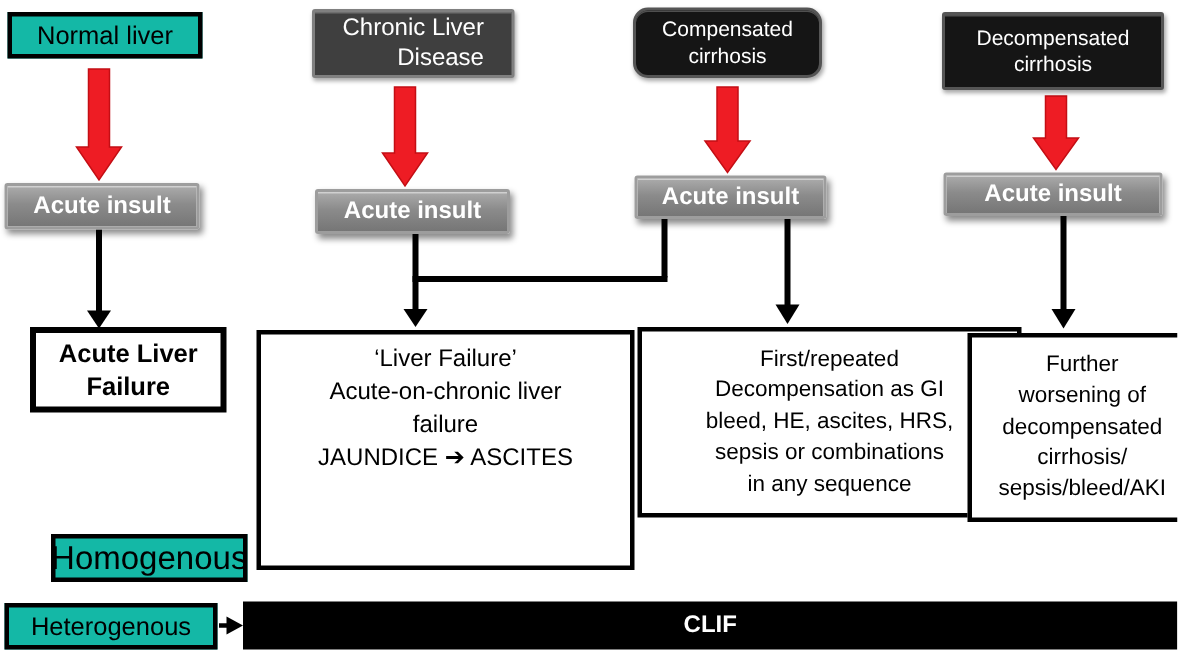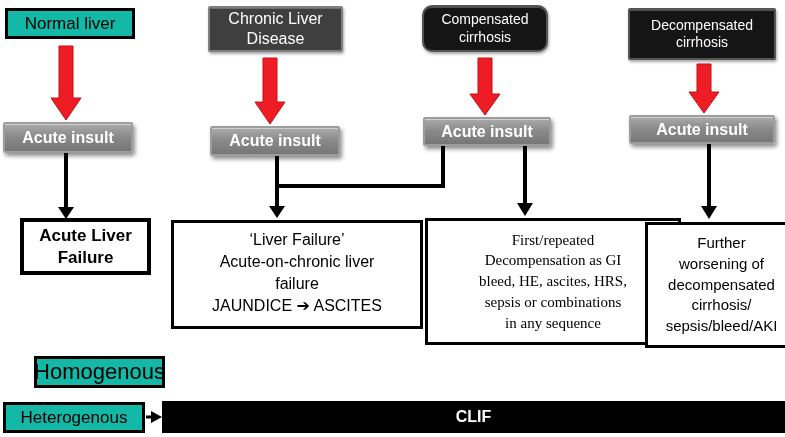--- a/index.html
+++ b/index.html
@@ -62,39 +62,39 @@
     <line x1="709" y1="144" x2="709" y2="207" stroke="#000" stroke-width="4"></line>
     <polygon points="701,206 717,206 709,219" fill="#000"></polygon>
 
     <line x1="136" y1="372" x2="153" y2="372" stroke="#000" stroke-width="3"></line>
     <polygon points="152,366 152,378 163,372" fill="#000"></polygon>
     <line x1="146" y1="417" x2="152" y2="417" stroke="#000" stroke-width="3"></line>
     <polygon points="151,411 151,423 162,417" fill="#000"></polygon>
   </svg>
 
   <div class="box white-box" style="left:5px;top:8px;width:130px;height:31px;font-size:17px;">Normal liver</div>
-  <div class="box dark-box" style="left:208px;top:6px;width:135px;height:46px;">Chronic Liver
+  <div class="box dark-box" style="left:208px;top:6px;width:135px;height:46px;text-align:right;">Chronic Liver
 Disease</div>
   <div class="box black-box" style="left:422px;top:5px;width:126px;height:47px;border-radius:10px;">Compensated
 cirrhosis</div>
   <div class="box black-box" style="left:628px;top:8px;width:148px;height:52px;">Decompensated
 cirrhosis</div>
 
   <div class="box insult-box" style="left:3px;top:122px;width:130px;height:31px;">Acute insult</div>
   <div class="box insult-box" style="left:210px;top:126px;width:130px;height:30px;">Acute insult</div>
   <div class="box insult-box" style="left:423px;top:117px;width:128px;height:29px;">Acute insult</div>
   <div class="box insult-box" style="left:629px;top:115px;width:146px;height:29px;">Acute insult</div>
 
   <div class="box outcome-box bold" style="left:4px;top:218px;width:131px;height:57px;border-width:4px;font-size:17px;line-height:1.25;">Acute Liver
 Failure</div>
-  <div class="box outcome-box" style="left:155px;top:220px;width:252px;height:109px;font-size:16px;align-items:flex-start;padding-top:6px;">‘Liver Failure’
+  <div class="box outcome-box" style="left:155px;top:220px;width:252px;height:160px;font-size:16px;align-items:flex-start;padding-top:6px;">‘Liver Failure’
 Acute-on-chronic liver
 failure
 JAUNDICE ➔ ASCITES</div>
-  <div class="box outcome-box" style="left:409px;top:218px;width:256px;height:127px;font-family:Liberation Serif, serif;">First/repeated
+  <div class="box outcome-box" style="left:409px;top:218px;width:256px;height:127px;">First/repeated
 Decompensation as  GI
 bleed, HE, ascites, HRS,
 sepsis or combinations
 in any sequence</div>
   <div class="box outcome-box" style="left:629px;top:222px;width:153px;height:126px;">Further
 worsening of
 decompensated
 cirrhosis/
 sepsis/bleed/AKI</div>
 

